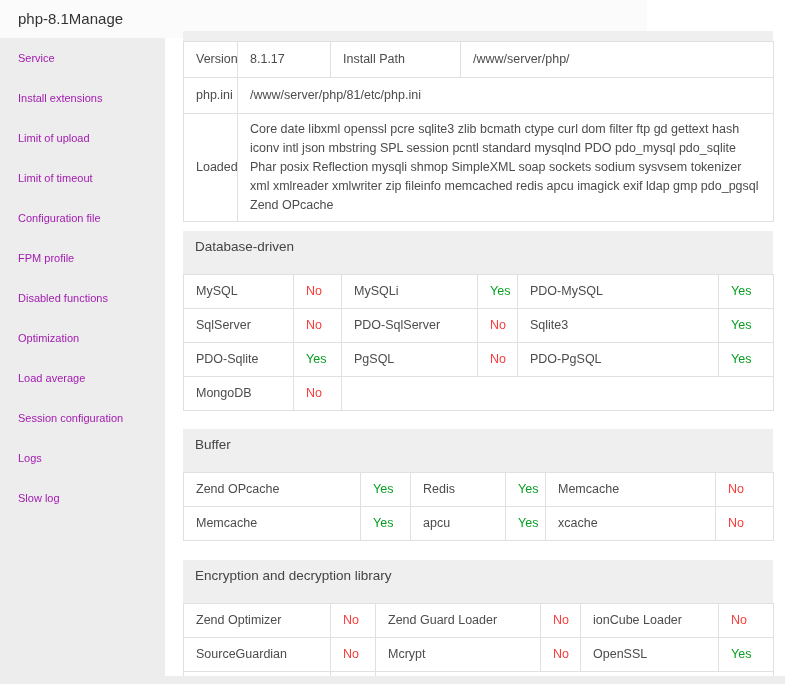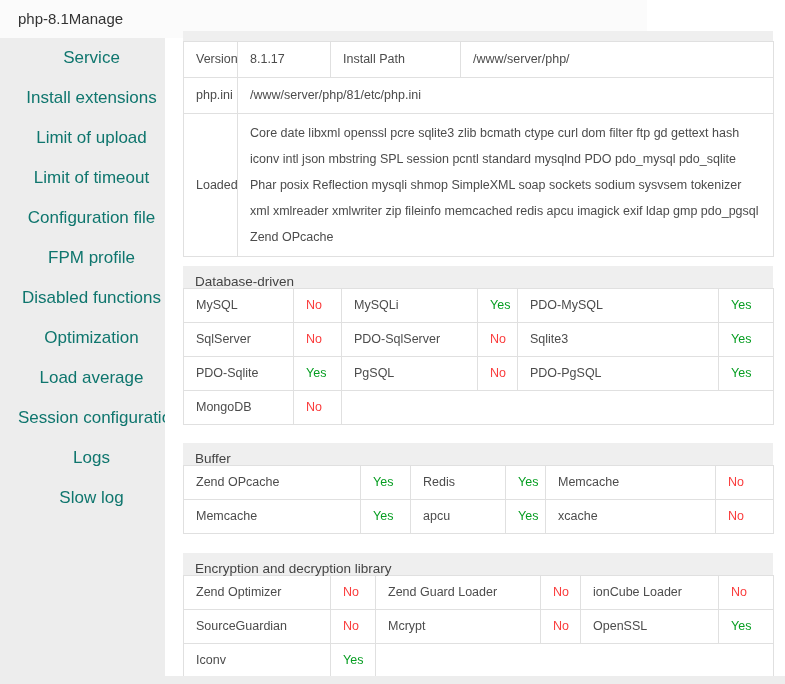--- a/index.html
+++ b/index.html
@@ -17,22 +17,22 @@
   }
   .titlebar .title {
     padding:10px 0 0 18px; font-size:15px; color:#333;
   }
   .sidebar {
     position:absolute; top:38px; left:0; width:165px; height:638px;
     background:#ededed;
   }
   .side-item {
     height:40px; line-height:40px; padding-left:18px;
-    font-size:17px; color:#0f766e; cursor:pointer;
-    white-space:nowrap; overflow:hidden;text-align:center;
+    font-size:11px; color:#a21caf; cursor:pointer;
+    white-space:nowrap; overflow:hidden;
   }
   .side-item.active { background:#ffffff; }
   .content {
     position:absolute; top:31px; left:183px; width:590px;
   }
   .sliver {
     height:10px; background:#efefef;
   }
   table {
     border-collapse:collapse; table-layout:fixed; width:590px;
@@ -40,24 +40,24 @@
   }
   td {
     border:1px solid #e0e0e0;
     padding:9px 12px;
     line-height:15px;
     overflow:hidden;
     white-space:nowrap;
   }
   .info-table td { padding:10px 12px; }
   .info-table td.loaded-val {
-    white-space:normal; line-height:26px; padding:6px 12px;
+    white-space:normal; line-height:19px; padding:6px 12px;
   }
   .section-header {
-    height:22px; line-height:32px; background:#efefef;
+    height:43px; line-height:32px; background:#efefef;
     padding-left:12px; font-size:13.5px; color:#444;
   }
   .sec-db    { margin-top:9px;  }
   .sec-buf   { margin-top:18px; }
   .sec-enc   { margin-top:19px; }
   .bottom-strip {
     position:absolute; top:676px; left:0; width:785px; height:8px;
     background:#ededed;
   }
 </style>

